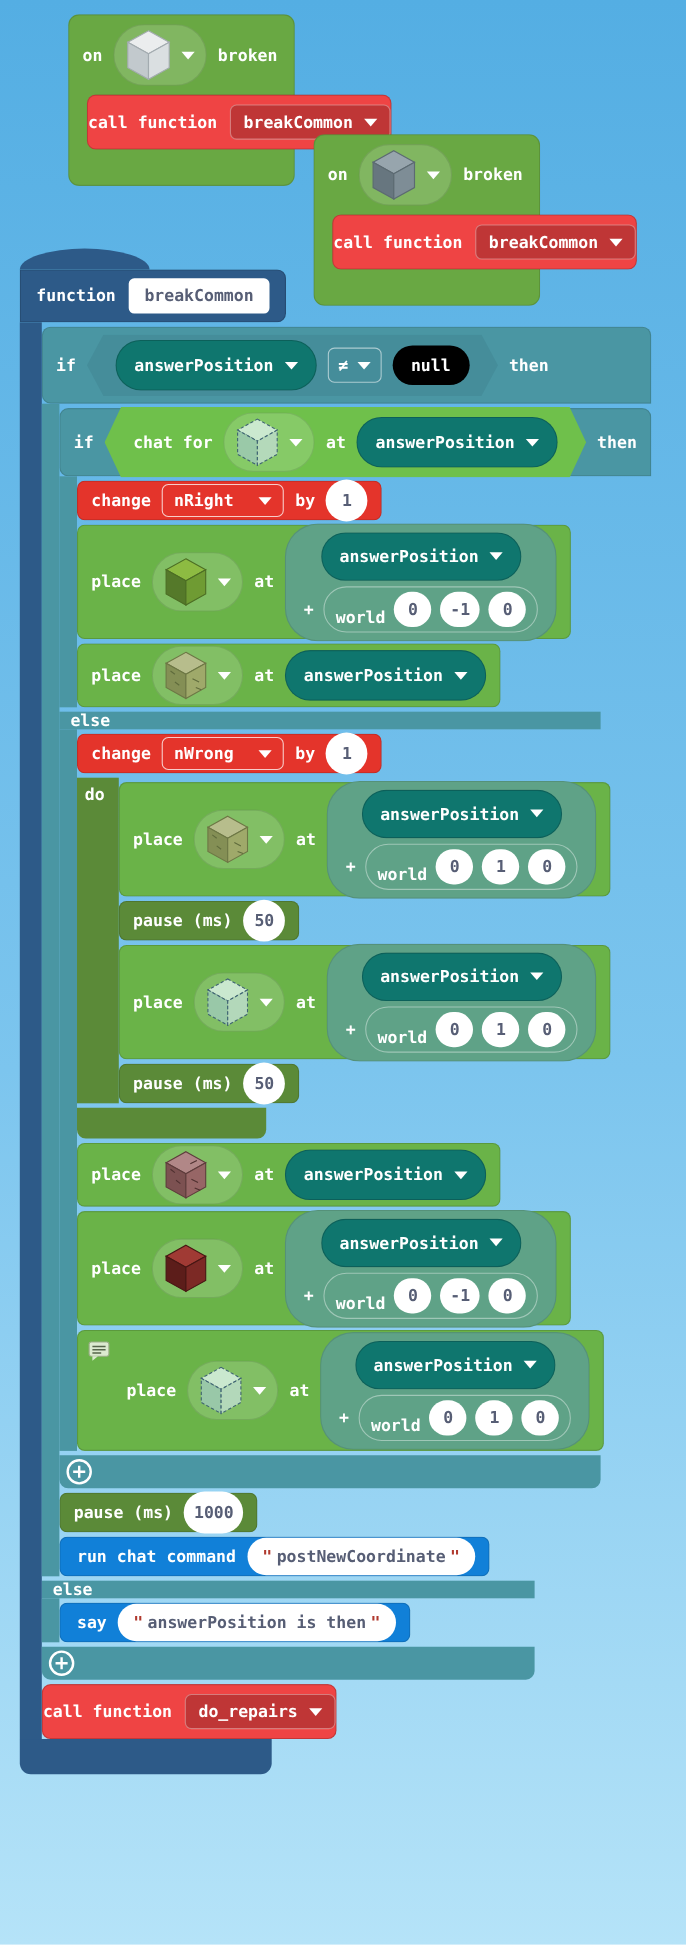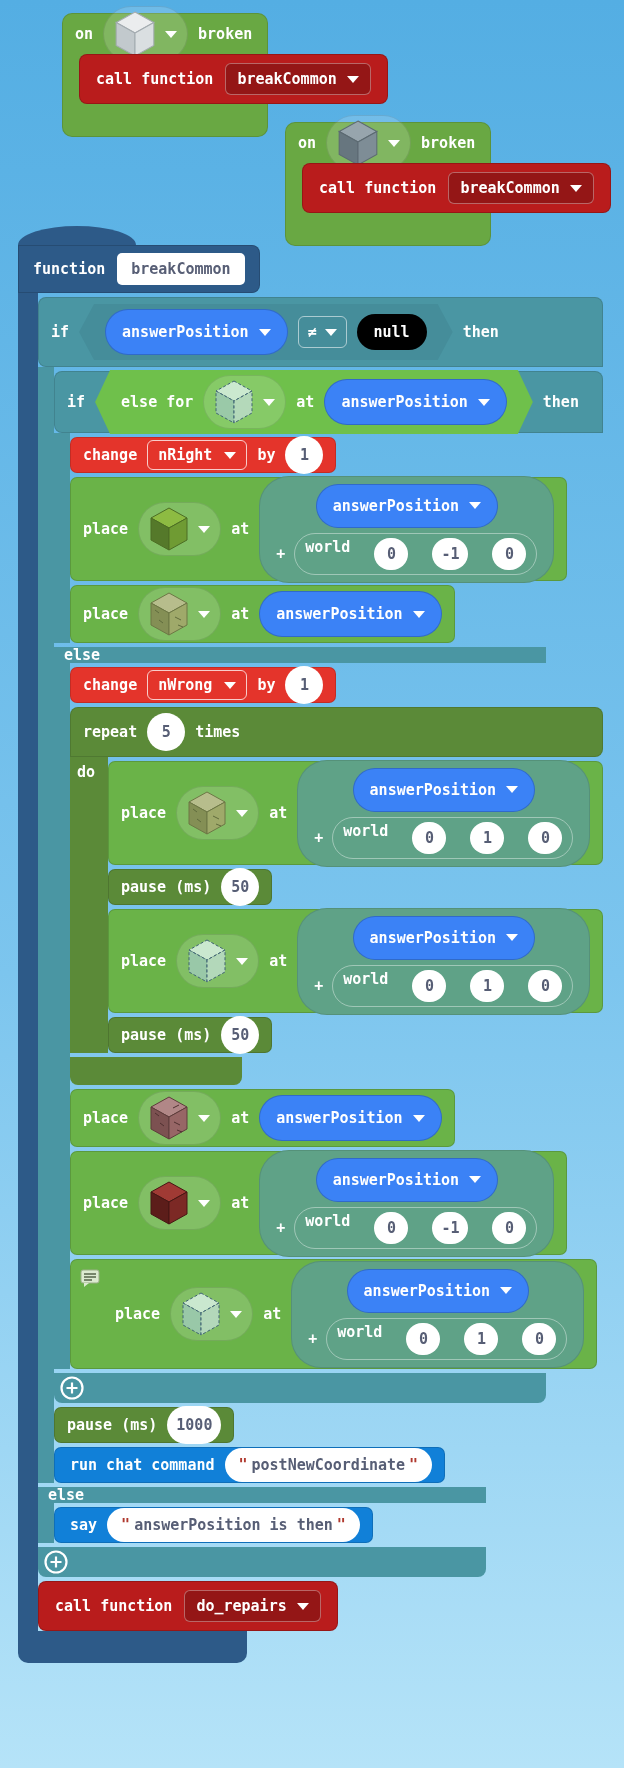--- a/index.html
+++ b/index.html
@@ -17,32 +17,32 @@
   .stmt.tall{height:104px;}
   .stmt.med{height:58px;}
   .green{background:#6ab348;}
   .red{background:#e4342b;}
   .loops{background:#5b8a38;}
   .blue{background:#1180d8;padding-left:15px;}
   .teal{background:#4a96a3;}
   .dd{width:0;height:0;border-left:6px solid transparent;border-right:6px solid transparent;border-top:7px solid #fff;}
   .cube-slot{background:rgba(255,255,255,.16);border:1px solid rgba(0,0,0,.10);
              border-radius:999px;padding:4px 10px;display:flex;align-items:center;gap:9px;}
-  .var-pill{background:#3b82f6;border:1px solid rgba(0,0,0,.18);border-radius:999px;
+  .var-pill{background:#0f766e;border:1px solid rgba(0,0,0,.18);border-radius:999px;
             padding:0 16px;height:44px;display:flex;align-items:center;gap:10px;color:#fff;white-space:nowrap;justify-content:center;}
   .num-pill{background:#fff;color:#575e75;border-radius:999px;min-width:38px;height:38px;
             display:flex;align-items:center;justify-content:center;padding:0 9px;box-sizing:border-box;}
   .num-pill.sm{min-width:34px;height:32px;}
   .white-box{background:#fff;color:#575e75;border-radius:5px;padding:7px 14px;white-space:nowrap;}
   .str-pill{background:#fff;color:#575e75;border-radius:999px;padding:8px 14px;display:flex;gap:4px;white-space:nowrap;}
   .q{color:#b0392e;}
   .fn-select{background:rgba(0,0,0,.20);border:1px solid rgba(255,255,255,.35);border-radius:6px;
              padding:6px 11px;display:flex;align-items:center;gap:10px;}
   .fld-outline{border:1.5px solid rgba(255,255,255,.75);border-radius:6px;padding:5px 10px;
-               display:flex;align-items:center;gap:12px;}
+               display:flex;align-items:center;gap:23px;}
   .op-select{border:1.5px solid rgba(255,255,255,.55);border-radius:6px;padding:6px 9px;
              display:flex;align-items:center;gap:8px;}
   .null-pill{background:#000000;border-radius:999px;padding:9px 17px;color:#fff;}
   .hex{clip-path:polygon(15px 0,calc(100% - 15px) 0,100% 50%,calc(100% - 15px) 100%,15px 100%,0 50%);
        display:flex;align-items:center;gap:10px;padding:5px 26px;width:fit-content;}
   .hex.t{background:#458d9a;}
   .hex.g{background:#6fc04b;}
   
   .c-block{width:fit-content;margin:0 0 4px 0;}
   .c-head{display:flex;align-items:center;gap:10px;padding:0 12px;border-radius:8px 8px 0 8px;
@@ -57,27 +57,27 @@
   .rep-content{position:relative;padding:4px 0 0 38px;width:fit-content;}
   .rep-content::before{content:'';position:absolute;left:0;top:0;bottom:0;width:38px;background:#5b8a38;}
   .do-lbl{position:absolute;left:7px;top:6px;z-index:2;}
   .rep-foot{width:172px;height:28px;background:#5b8a38;border-radius:0 0 8px 8px;}
   
   .pos-add{background:#5fa287;border:1px solid rgba(0,0,0,.10);border-radius:30px;
            padding:7px 16px;display:flex;flex-direction:column;gap:5px;align-items:flex-start;}
   .pos-add .var-pill{align-self:center;height:42px;}
   .world-row{display:flex;align-items:center;gap:9px;}
   .world-oval{border:1.5px solid rgba(255,255,255,.40);border-radius:999px;padding:4px 10px;
-              display:flex;align-items:flex-start;gap:24px;}
+              display:flex;align-items:flex-end;gap:8px;}
   
   .event-block{position:absolute;width:204px;background:#69a843;border-radius:10px;
                border:1px solid rgba(0,0,0,.12);}
-  .ev-head{display:flex;align-items:center;gap:10px;padding:7px 12px;height:40px;box-sizing:border-box;}
-  .callfn{height:50px;background:#b91c1c;border:1px solid rgba(0,0,0,.18);border-radius:8px;
-          display:flex;align-items:center;gap:12px;padding:0 16px;width:fit-content;
+  .ev-head{display:flex;align-items:center;gap:10px;padding:7px 12px;height:72px;box-sizing:border-box;}
+  .callfn{height:50px;background:#ef4444;border:1px solid rgba(0,0,0,.18);border-radius:8px;
+          display:flex;align-items:center;gap:12px;padding:0 0;width:fit-content;
           position:relative;margin-left:16px;box-sizing:border-box;white-space:nowrap;}
   .ev-foot{height:32px;}
   
   .fn-group{position:absolute;left:18px;top:226px;}
   .fn-hat{width:118px;height:19px;background:#2d5a88;border-radius:59px 59px 0 0/19px 19px 0 0;}
   .fn-head{width:fit-content;height:48px;background:#2d5a88;border:1px solid rgba(0,0,0,.15);
            border-radius:0 8px 8px 0;display:flex;align-items:center;gap:12px;padding:0 14px;box-sizing:border-box;}
   .fn-body{position:relative;padding-left:20px;width:fit-content;}
   .fn-body::before{content:'';position:absolute;left:0;top:0;bottom:0;width:20px;background:#2d5a88;}
   .fn-body .inner{padding-top:4px;}
@@ -163,21 +163,21 @@
             </span>
             <span>then</span>
           </div>
 
           <div class="c-content tealw">
 
             <div class="c-block">
               <div class="c-head teal" style="height:62px;">
                 <span>if</span>
                 <span class="hex g">
-                  <span>else for</span>
+                  <span>chat for</span>
                   <span class="cube-slot">
                     <svg width="40" height="44" viewBox="0 0 40 44">
                       <polygon points="20,1 38,11 20,21 2,11" fill="#d7eee2" fill-opacity=".85" stroke="#3f6472" stroke-width="1" stroke-dasharray="3,2"></polygon>
                       <polygon points="2,11 20,21 20,43 2,33" fill="#9ec9b4" fill-opacity=".85" stroke="#3f6472" stroke-width="1" stroke-dasharray="3,2"></polygon>
                       <polygon points="38,11 20,21 20,43 38,33" fill="#bcdcc9" fill-opacity=".85" stroke="#3f6472" stroke-width="1" stroke-dasharray="3,2"></polygon>
                     </svg>
                     <span class="dd"></span>
                   </span>
                   <span>at</span>
                   <span class="var-pill">
@@ -254,25 +254,20 @@
                   <span>change</span>
                   <span class="fld-outline">
                     <span>nWrong</span>
                     <span class="dd"></span>
                   </span>
                   <span>by</span>
                   <span class="num-pill">1</span>
                 </div>
 
                 <div class="c-block">
-                  <div class="c-head loops" style="height:50px;border-radius:8px 8px 8px 0;">
-                    <span>repeat</span>
-                    <span class="num-pill">5</span>
-                    <span>times</span>
-                  </div>
                   <div class="rep-content">
                     <span class="do-lbl">do</span>
 
                     <div class="stmt green tall">
                       <span>place</span>
                       <span class="cube-slot">
                         <svg width="40" height="44" viewBox="0 0 40 44">
                           <polygon points="20,1 38,11 20,21 2,11" fill="#b7bd8c" stroke="#6d7745" stroke-width="1"></polygon>
                           <polygon points="2,11 20,21 20,43 2,33" fill="#848f55" stroke="#6d7745" stroke-width="1"></polygon>
                           <polygon points="38,11 20,21 20,43 38,33" fill="#9fa96a" stroke="#6d7745" stroke-width="1"></polygon>

